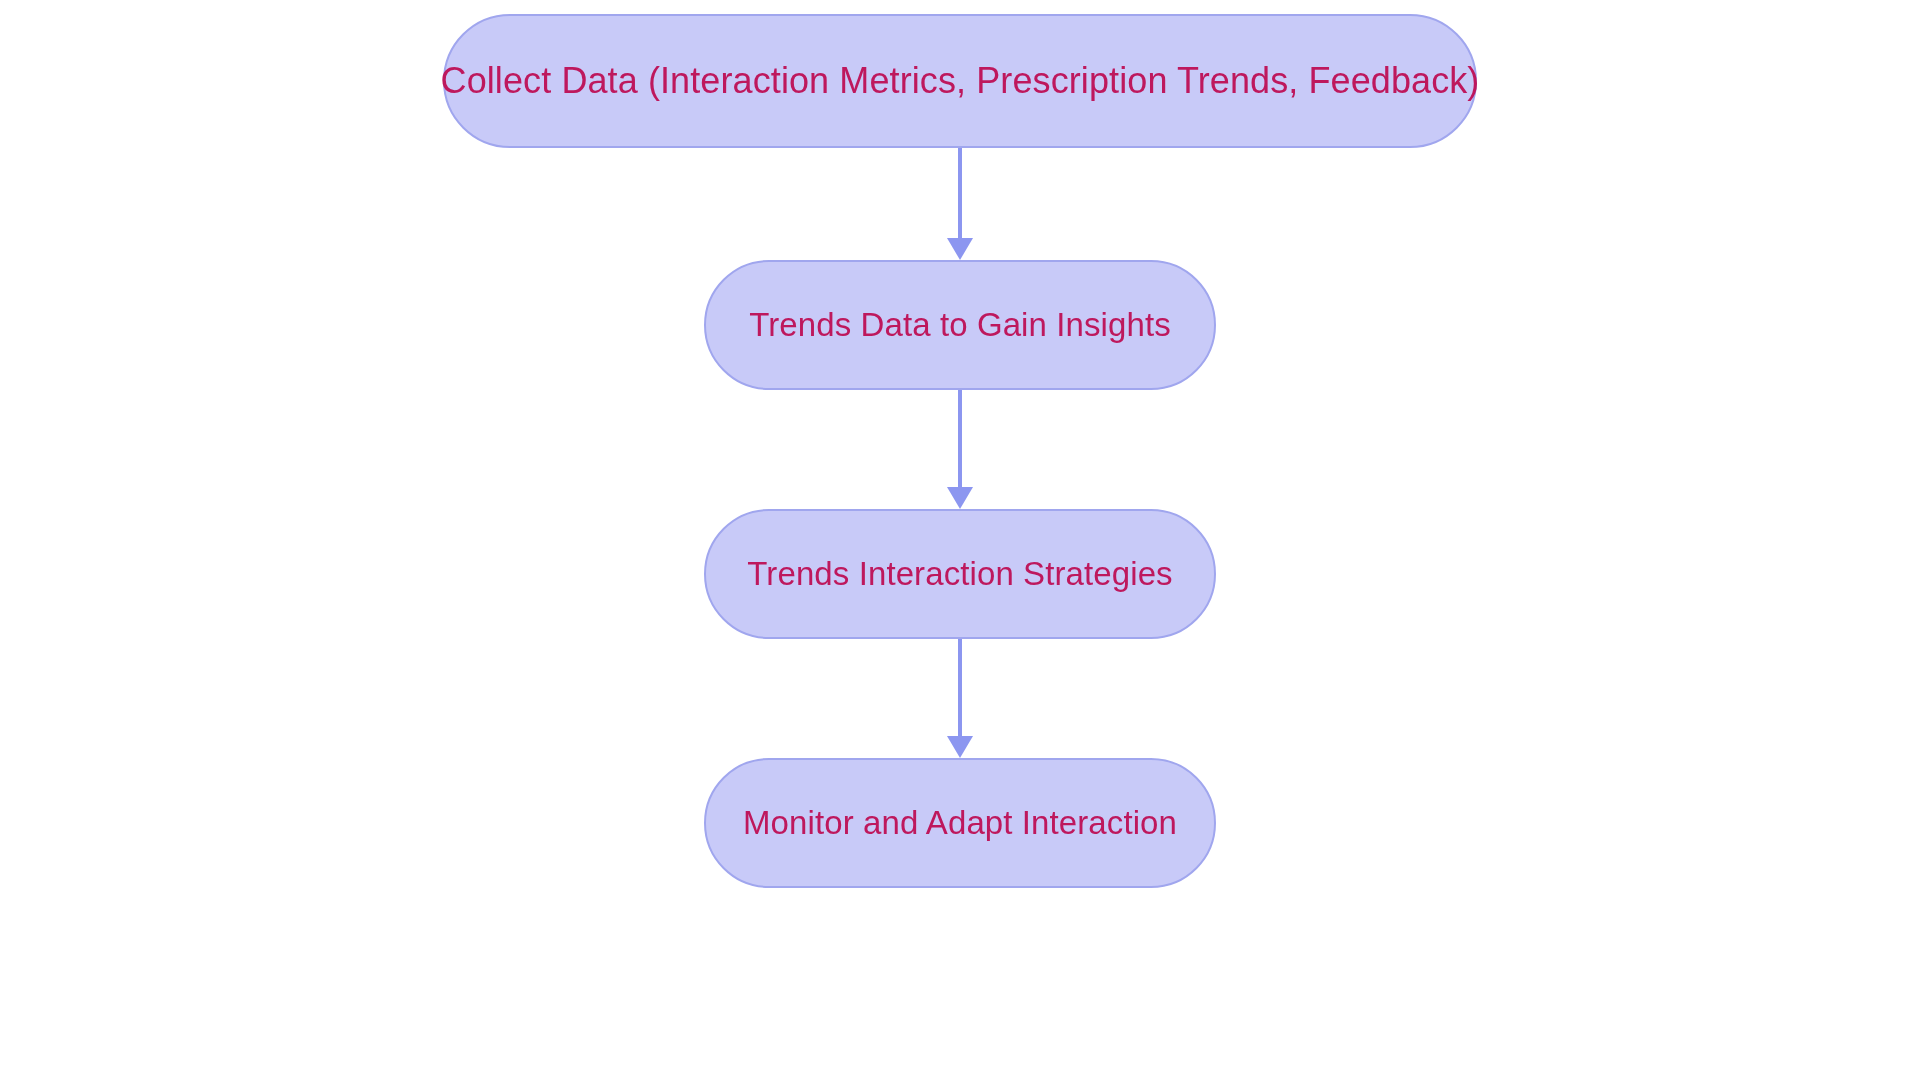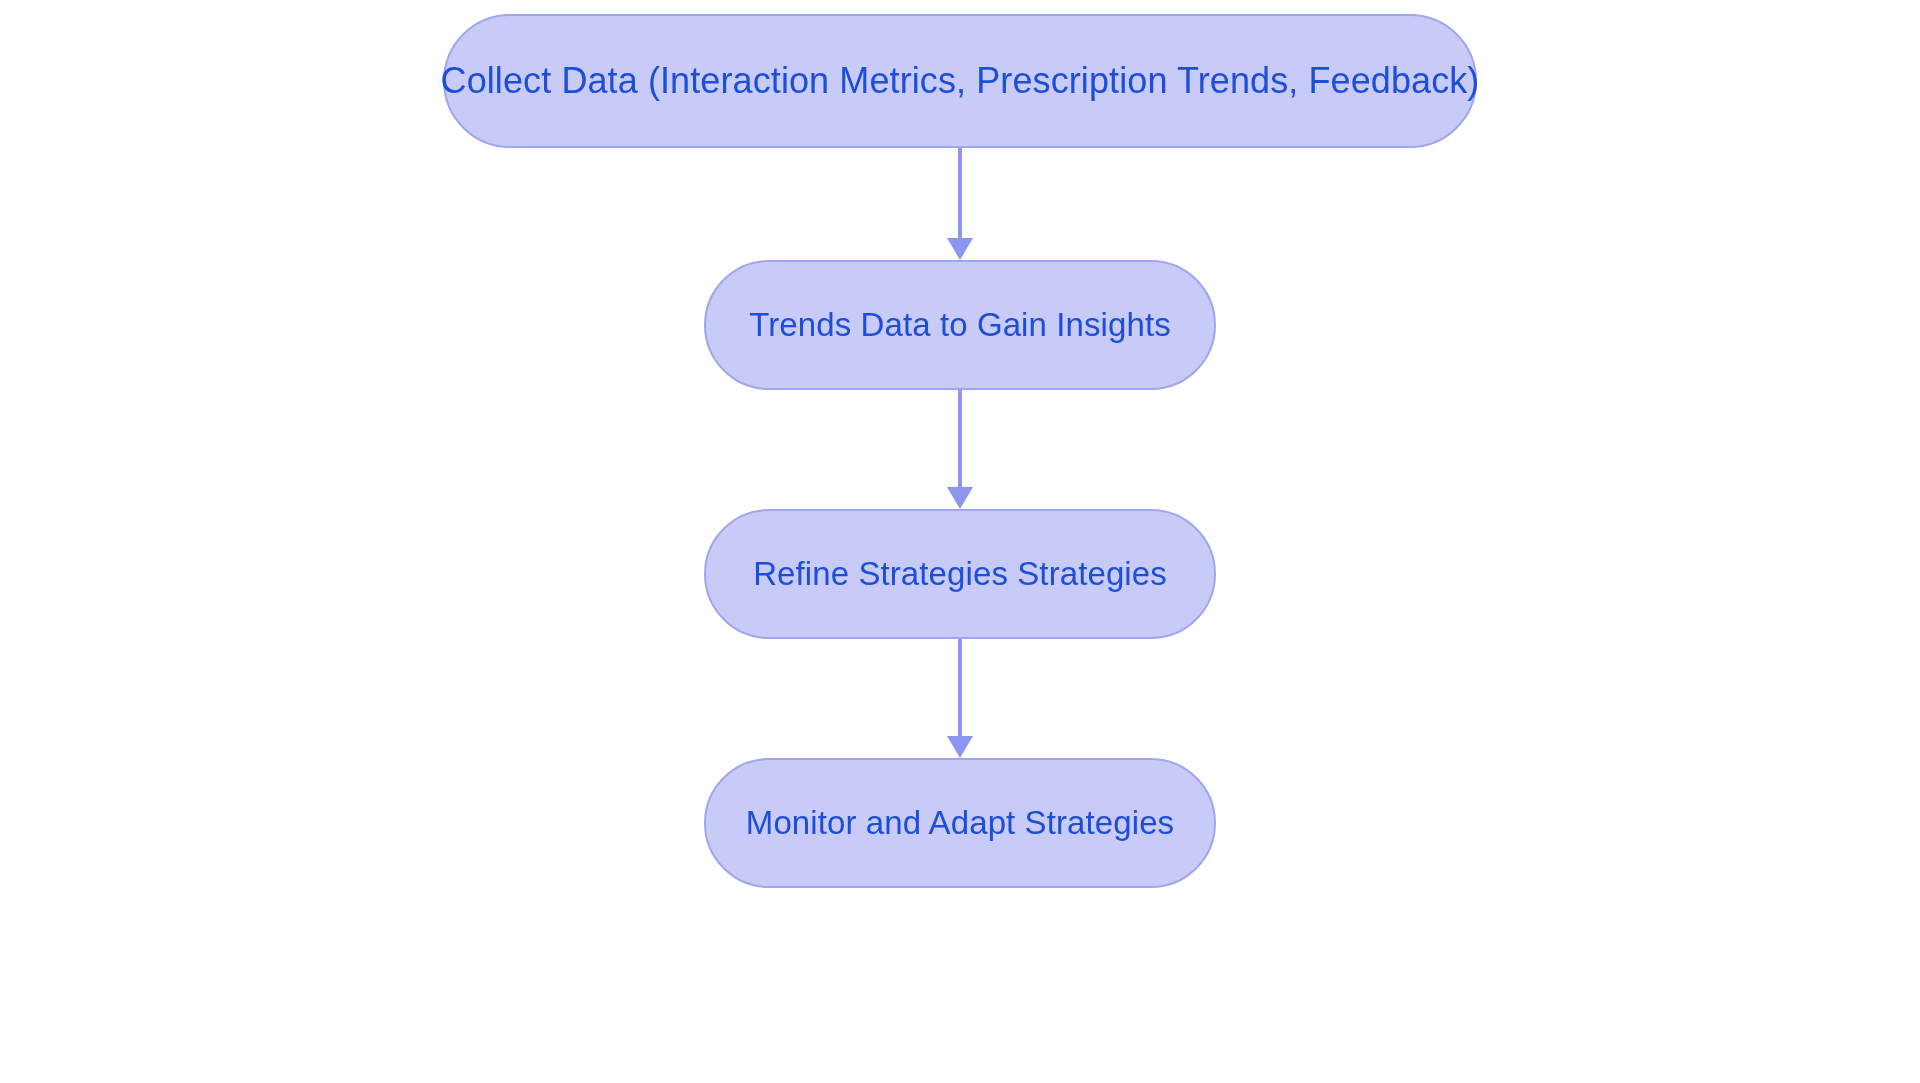--- a/index.html
+++ b/index.html
@@ -34,21 +34,21 @@
 
   
   .node {
     box-sizing: border-box;
     display: flex;
     align-items: center;
     justify-content: center;
     background: #c8caf8;
     border: 2px solid #a0a6ee;
     border-radius: 999px;
-    color: #1d4ed8;
+    color: #be185d;
     text-align: center;
     padding: 0 42px;
     letter-spacing: 0.1px;
     user-select: none;
   }
 
   .node-label {
     display: block;
     white-space: nowrap;
     line-height: 1.1;
@@ -118,26 +118,26 @@
     <div class="node node-2">
       <span class="node-label">Trends Data to Gain Insights</span>
     </div>
 
     <div class="connector connector-2">
       <div class="connector-line"></div>
       <div class="connector-head"></div>
     </div>
 
     <div class="node node-3">
-      <span class="node-label">Refine Strategies Strategies</span>
+      <span class="node-label">Trends Interaction Strategies</span>
     </div>
 
     <div class="connector connector-3">
       <div class="connector-line"></div>
       <div class="connector-head"></div>
     </div>
 
     <div class="node node-4">
-      <span class="node-label">Monitor and Adapt Strategies</span>
+      <span class="node-label">Monitor and Adapt Interaction</span>
     </div>
 
   </div>
 </div>
 
 </body></html>

